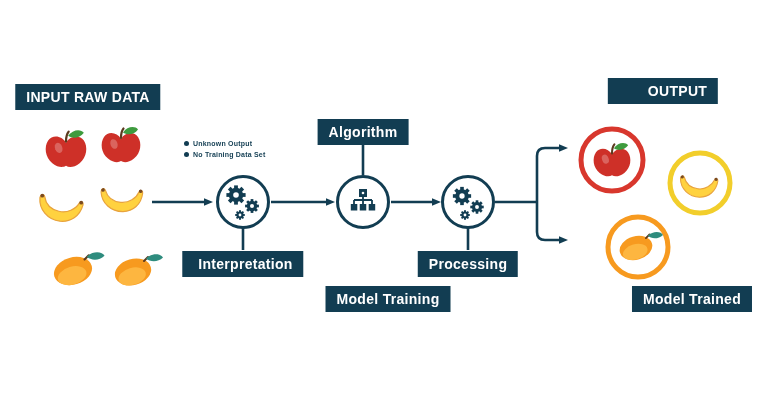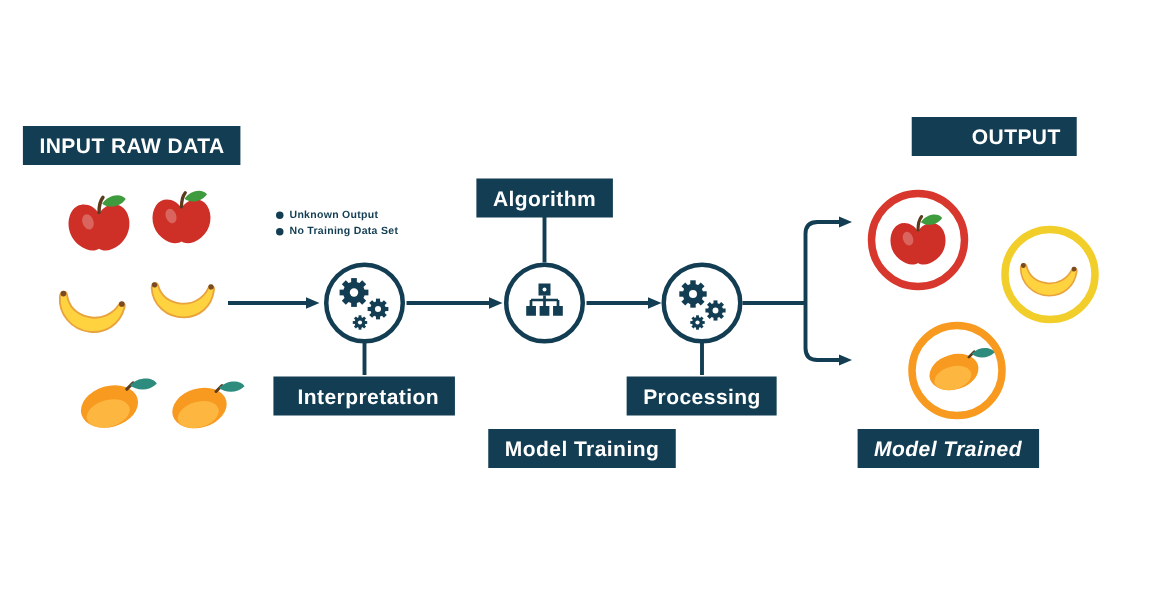--- a/index.html
+++ b/index.html
@@ -134,21 +134,21 @@
   <div class="label-box" style="left:363px;top:119px;">Algorithm</div>
 
   <div class="label-box" style="left:243px;top:251px;padding-left:16px;">Interpretation</div>
 
   <div class="label-box" style="left:468px;top:251px;">Processing</div>
 
   <div class="label-box" style="left:364px;top:286px;margin-left:24px;">Model Training</div>
 
   <div class="label-box" style="left:663px;top:78px;padding-left:40px;">OUTPUT</div>
 
-  <div class="label-box" style="left:632px;top:286px;font-style:italic;">Model Trained</div>
+  <div class="label-box" style="left:692px;top:286px;">Model Trained</div>
 
   <div class="annot-list">
     <div class="annot">
       <span class="dot"></span>
       <span>Unknown Output</span>
     </div>
     <div class="annot">
       <span class="dot"></span>
       <span>No Training Data Set</span>
     </div>

